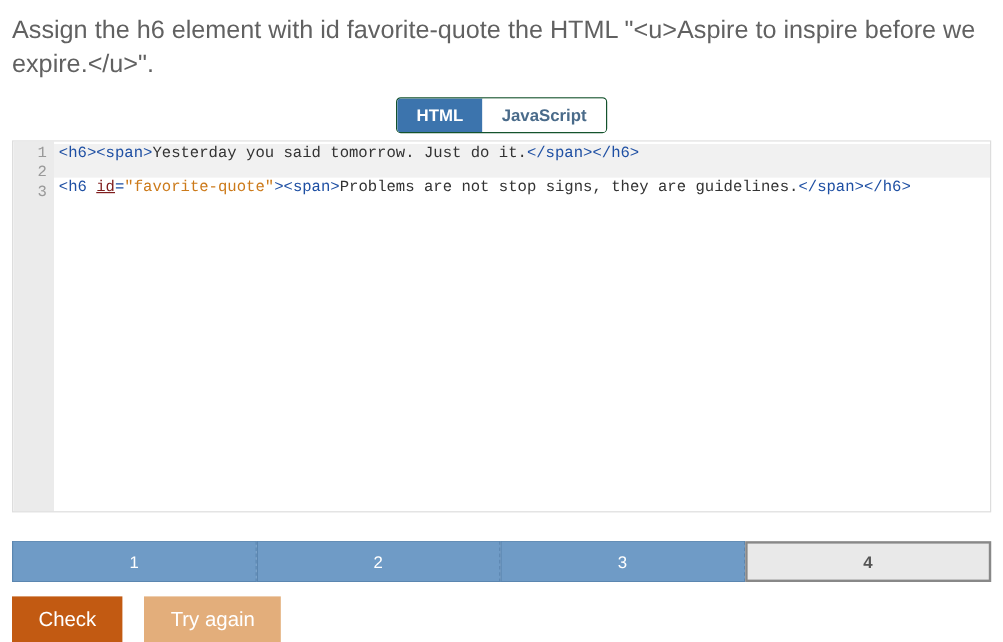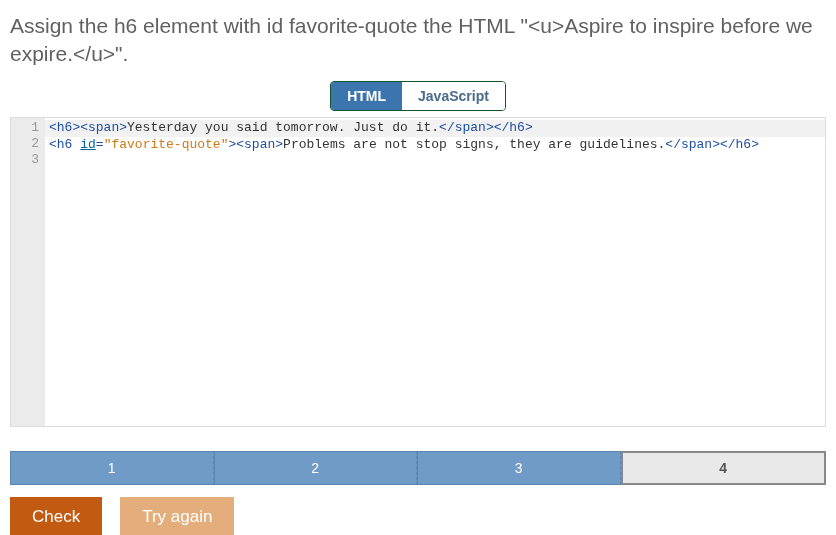--- a/index.html
+++ b/index.html
@@ -58,27 +58,27 @@
     padding: 2px 6px 0 0;
   }
   .gutter div { height: 16px; }
   .code-area {
     flex: 1;
     background: #fff;
     position: relative;
     padding-top: 2px;
   }
   .line {
-    height: 17px;
+    height: 28px;
     padding-left: 4px;
     white-space: pre;
   }
   .line.highlight { background: #f1f1f1; }
   .tok-tag   { color: #1e4fa3; }
-  .tok-attr  { color: #0369a1; text-decoration: underline; }
+  .tok-attr  { color: #7f1d1d; text-decoration: underline; }
   .tok-val   { color: #cc7a1a; }
   .tok-text  { color: #333; }
 
   .step-bar {
     display: flex;
     margin: 24px 0 12px 0;
     height: 34px;
   }
   .step {
     flex: 1;

